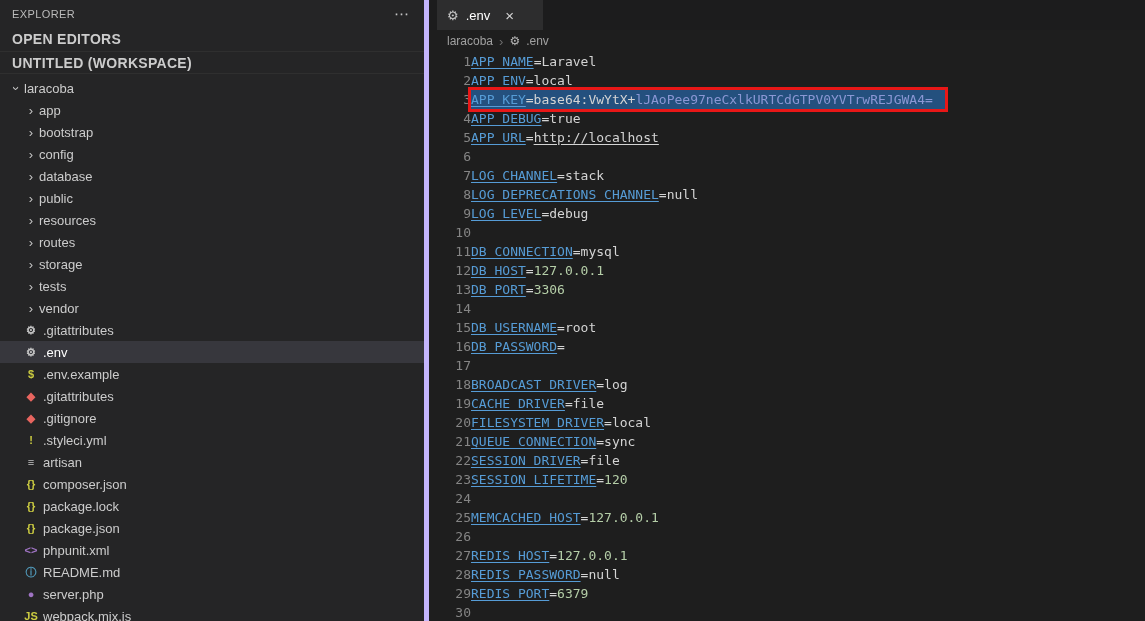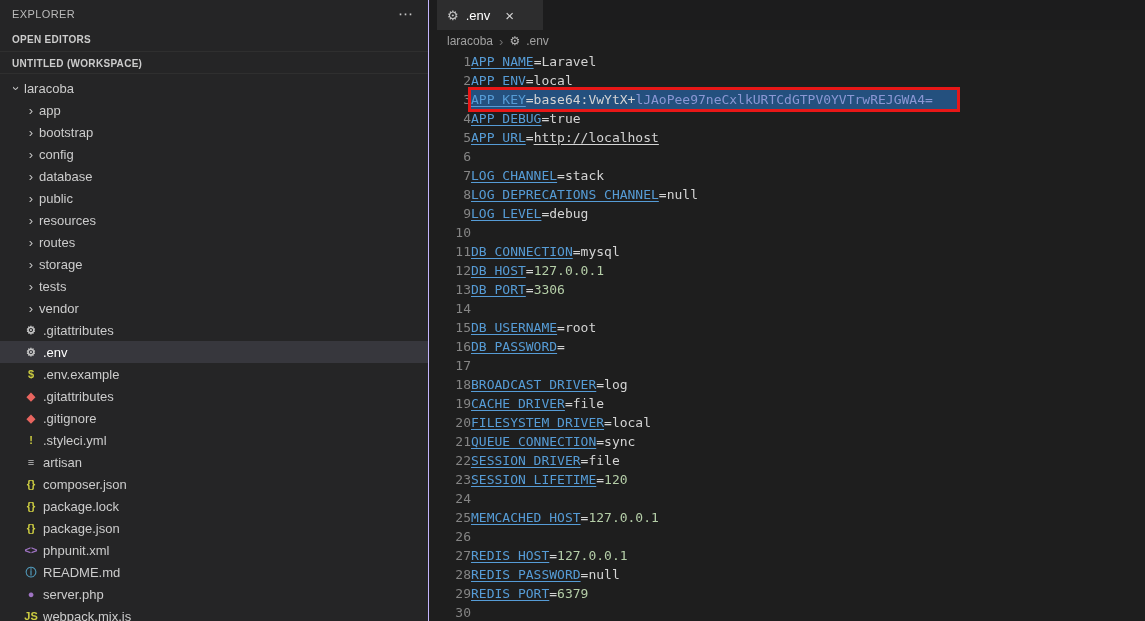--- a/index.html
+++ b/index.html
@@ -7,31 +7,31 @@
   body {
     background:#1e1e1e;
     font-family:"Liberation Sans", sans-serif;
     position:relative;
     color:#cccccc;
   }
 
   
   .sidebar {
     position:absolute; left:0; top:0; width:429px; height:621px;
-    background:#252526; border-right:1px solid #c4b5fd;
+    background:#252526; border-right:5px solid #c4b5fd;
   }
   .sidebar-header {
     height:28px; display:flex; align-items:center; justify-content:space-between;
     padding:0 14px 0 12px;
   }
   .sidebar-title { font-size:11px; color:#bbbbbb; letter-spacing:.4px; }
   .more-actions { color:#c5c5c5; font-size:15px; cursor:pointer; letter-spacing:1px; }
   .section-row {
     height:23px; line-height:23px; padding-left:12px;
-    font-size:10px; font-weight:bold; color:#cccccc; letter-spacing:.3px;
+    font-size:14px; font-weight:bold; color:#cccccc; letter-spacing:.3px;
     cursor:pointer;
   }
   .section-row.workspace { border-top:1px solid #2f2f2f; border-bottom:1px solid #2f2f2f; }
 
   .file-tree { padding-top:3px; }
   .tree-row {
     height:22px; display:flex; align-items:center;
     font-size:13px; color:#cccccc; cursor:pointer; white-space:nowrap;
   }
   .tree-row.selected { background:#37373d; color:#ffffff; }
@@ -73,21 +73,21 @@
 
   .seg-key  { color:#569cd6; text-decoration:underline; text-underline-offset:2px; }
   .seg-val  { color:#d4d4d4; }
   .seg-num  { color:#b5cea8; }
   .seg-link { color:#d4d4d4; text-decoration:underline; text-underline-offset:2px;text-align:center; }
   .seg-sel  { color:#8a97d4; }
 
   .selected-line .line-content { background:#24507e; }
   .annotated .line-content {
     box-shadow:0 0 0 3px #e81717;
-    padding-right:24px;
+    padding-right:12px;
   }
 </style>
 </head>
 <body>
 
 <div class="sidebar">
   <div class="sidebar-header">
     <span class="sidebar-title">EXPLORER</span>
     <span class="more-actions">⋯</span>
   </div>

